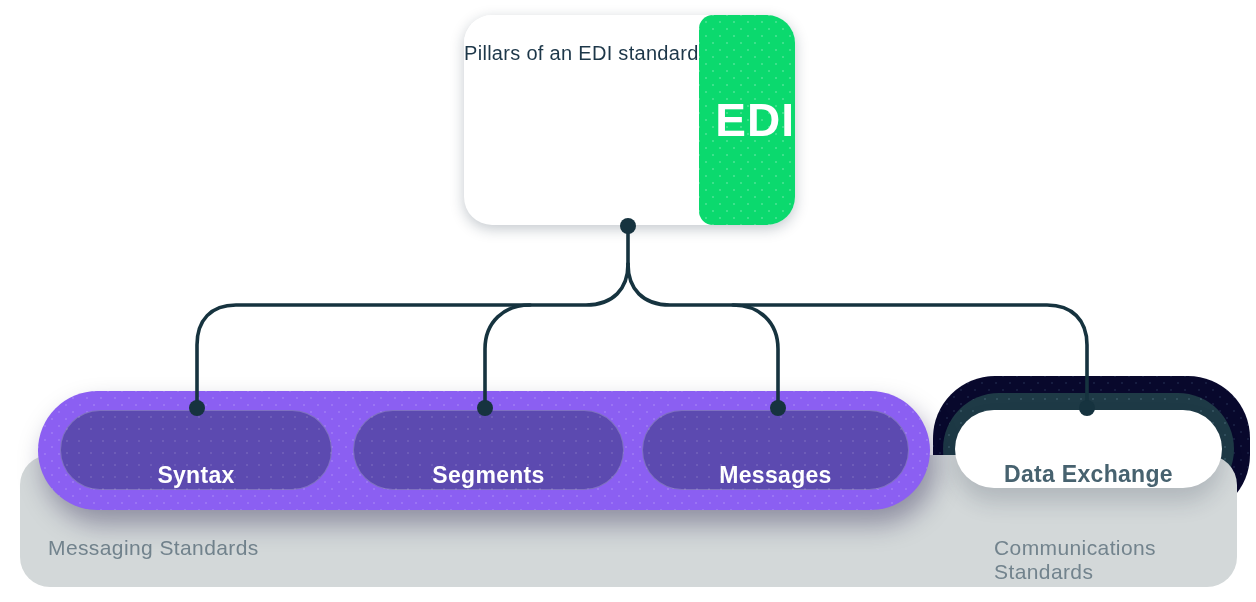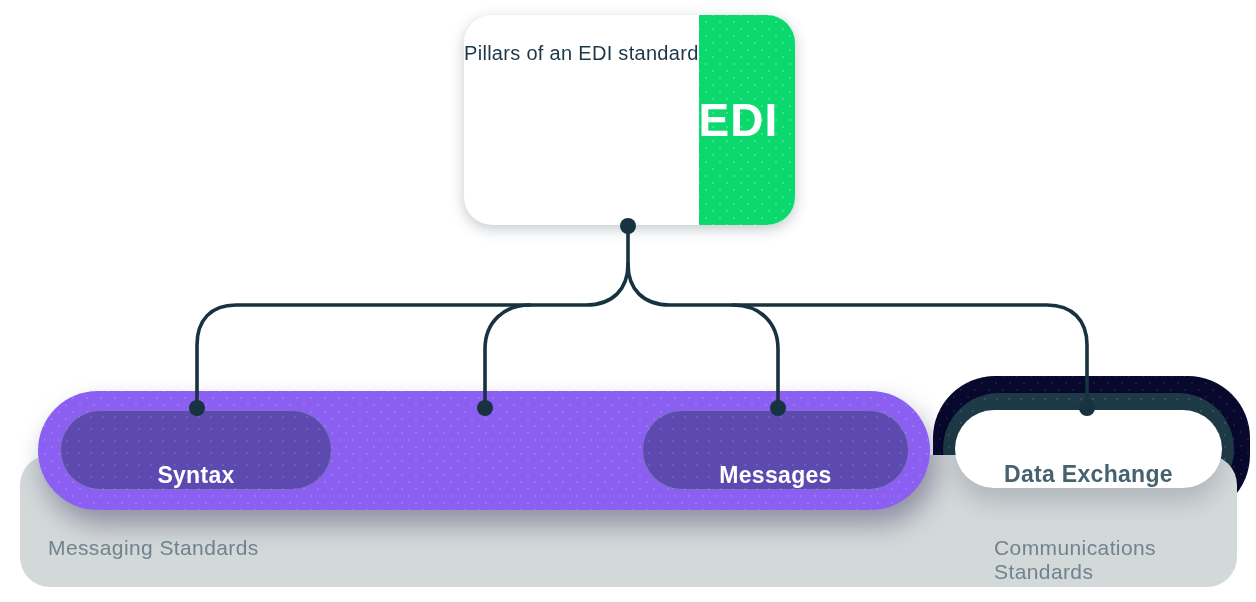--- a/index.html
+++ b/index.html
@@ -77,22 +77,22 @@
   }
   .edi-card .hdr{
     height:76px;background:#ffffff;display:flex;align-items:center;justify-content:center;
     font-size:20px;letter-spacing:.3px;color:var(--c-header_text,#1d3749);font-weight:500;
   }
   .edi-card .bdy{
     flex:1;background:var(--c-green,#0bd96e);
     background-image:radial-gradient(rgba(255,255,255,.20) 1.2px, transparent 1.4px),
                      radial-gradient(rgba(255,255,255,.20) 1.2px, transparent 1.4px);
     background-size:14px 14px,14px 14px;background-position:0 0,7px 7px;
-    display:flex;align-items:center;justify-content:flex-start;
-    color:#ffffff;font-size:46px;font-weight:bold;letter-spacing:1px;
+    display:flex;align-items:center;justify-content:flex-end;
+    color:#ffffff;font-size:46px;font-weight:bold;letter-spacing:1px;border-radius:14px;
   }
 
   
   .connectors{left:0;top:0;width:1256px;height:602px;pointer-events:none;}
   .connectors path{fill:none;stroke:var(--c-line,#16333f);stroke-width:3.6;stroke-linecap:round;}
   .connectors circle{fill:var(--c-line,#16333f);}
 </style>
 </head>
 <body>
 
@@ -102,20 +102,23 @@
   <div class="abs comm-ring"></div>
 
   <div class="abs gray-panel"></div>
   <div class="group-label msg">Messaging Standards</div>
   <div class="group-label com">Communications Standards</div>
 
   <div class="abs purple-panel"></div>
 
   <div class="pill dark syntax">
     <span>Syntax</span>
+  </div>
+  <div class="pill dark segments">
+    <span>Segments</span>
   </div>
   <div class="pill dark messages">
     <span>Messages</span>
   </div>
   <div class="pill white">
     <span>Data Exchange</span>
   </div>
 
   <div class="abs edi-card">
     <div class="hdr">

